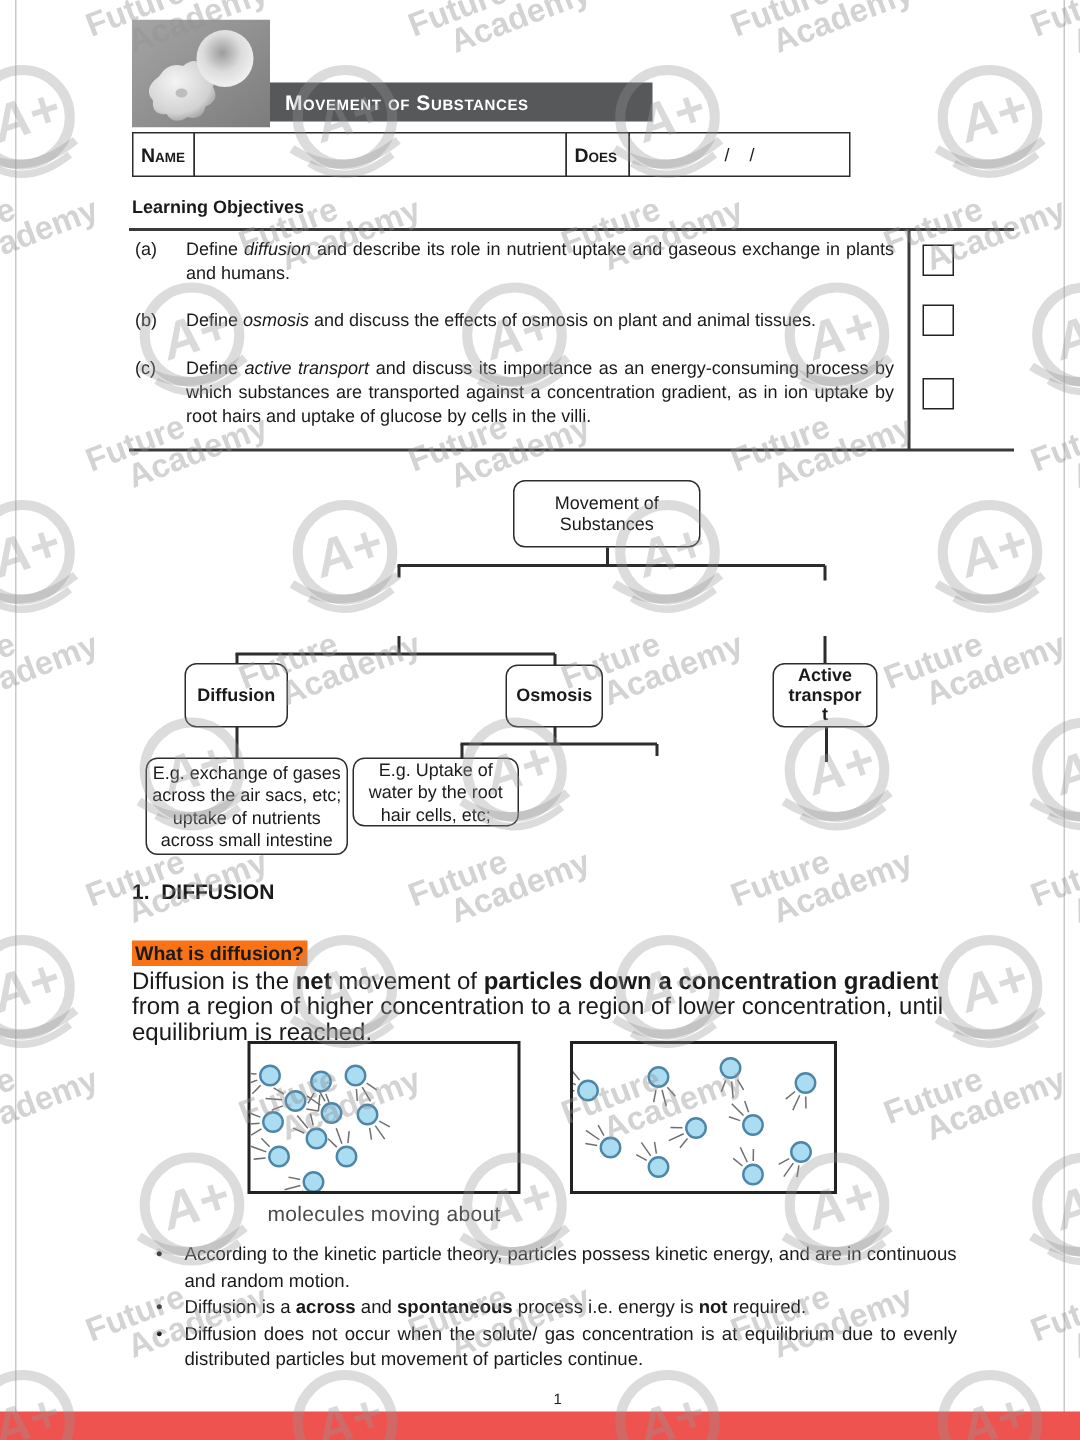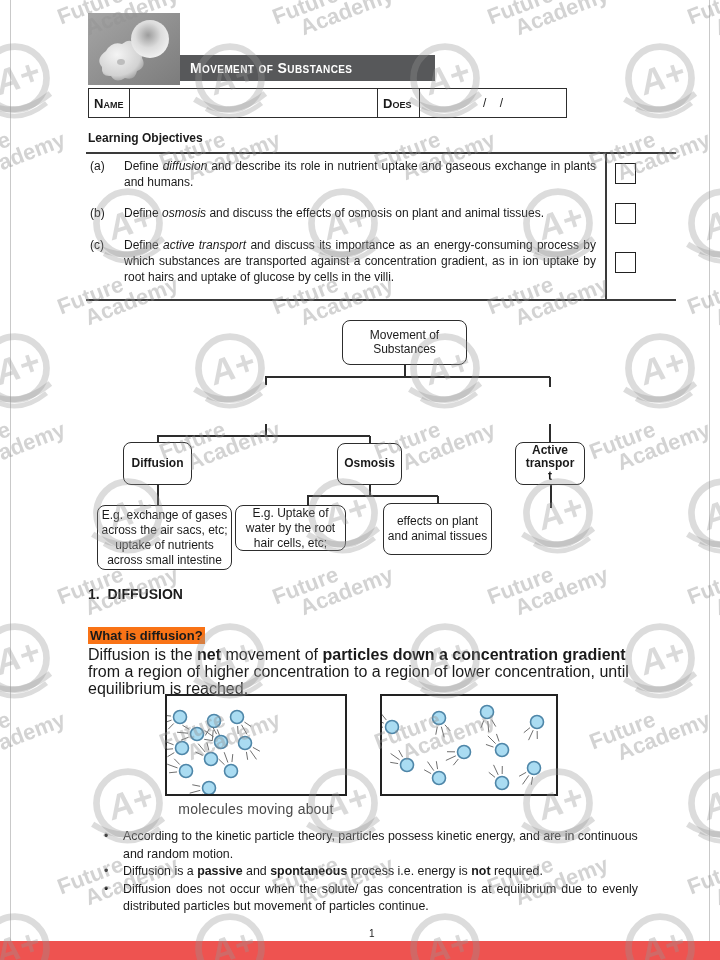--- a/index.html
+++ b/index.html
@@ -126,21 +126,20 @@
 
   <div class="fbox" style="left:342px;top:320px;width:125px;height:45px;">Movement of
 Substances</div>
   <div class="fbox bold" style="left:123px;top:442px;width:69px;height:43px;">Diffusion</div>
   <div class="fbox bold" style="left:337px;top:443px;width:65px;height:42px;">Osmosis</div>
   <div class="fbox" style="left:97px;top:505px;width:135px;height:65px;line-height:15px;">E.g. exchange of gases across the air sacs, etc; uptake of nutrients across small intestine</div>
   <div class="fbox bold" style="left:515px;top:442px;width:70px;height:43px;line-height:13px;">Active
 transpor
 t</div>
   <div class="fbox" style="left:235px;top:505px;width:111px;height:46px;line-height:15px;">E.g. Uptake of water by the root hair cells, etc;</div>
-  <div class="fbox" style="left:383px;top:503px;width:109px;height:52px;line-height:15px;">effects on plant and animal tissues</div>
 
   <div class="cline" style="left:404px;top:365px;width:1.5px;height:12px;"></div>
   <div class="cline" style="left:265px;top:376px;width:285px;height:1.5px;"></div>
   <div class="cline" style="left:265px;top:377px;width:1.5px;height:8px;"></div>
   <div class="cline" style="left:549px;top:377px;width:1.5px;height:10px;"></div>
   <div class="cline" style="left:265px;top:424px;width:1.5px;height:12px;"></div>
   <div class="cline" style="left:157px;top:435px;width:213px;height:1.5px;"></div>
   <div class="cline" style="left:157px;top:436px;width:1.5px;height:8px;"></div>
   <div class="cline" style="left:369px;top:436px;width:1.5px;height:9px;"></div>
   <div class="cline" style="left:157px;top:484px;width:1.5px;height:22px;"></div>
@@ -249,21 +248,21 @@
   </div>
   <div class="dcap" style="left:165px;top:801px;width:182px;">molecules moving about</div>
 
   <div id="bullets">
       <div class="bul">
         <div class="dot">•</div>
         <div class="btx"><span>According to the kinetic particle theory, particles possess kinetic energy, and are in continuous and random motion.</span></div>
       </div>
       <div class="bul">
         <div class="dot">•</div>
-        <div class="btx"><span>Diffusion is a </span><span class="b">passive</span><span> and </span><span class="b">spontaneous</span><span> process i.e. energy is </span><span class="b">not</span><span> required.</span></div>
+        <div class="btx"><span>Diffusion is a </span><span class="b">across</span><span> and </span><span class="b">spontaneous</span><span> process i.e. energy is </span><span class="b">not</span><span> required.</span></div>
       </div>
       <div class="bul">
         <div class="dot">•</div>
         <div class="btx just"><span>Diffusion does not occur when the solute/ gas concentration is at equilibrium due to evenly distributed particles but movement of particles continue.</span></div>
       </div>
     </div>
 
   <div class="pagenum" style="left:369px;top:928px;">1</div>
   <div class="redbar" style="top: 941px; height: 19px; background: rgb(238, 83, 80);"></div>
 

